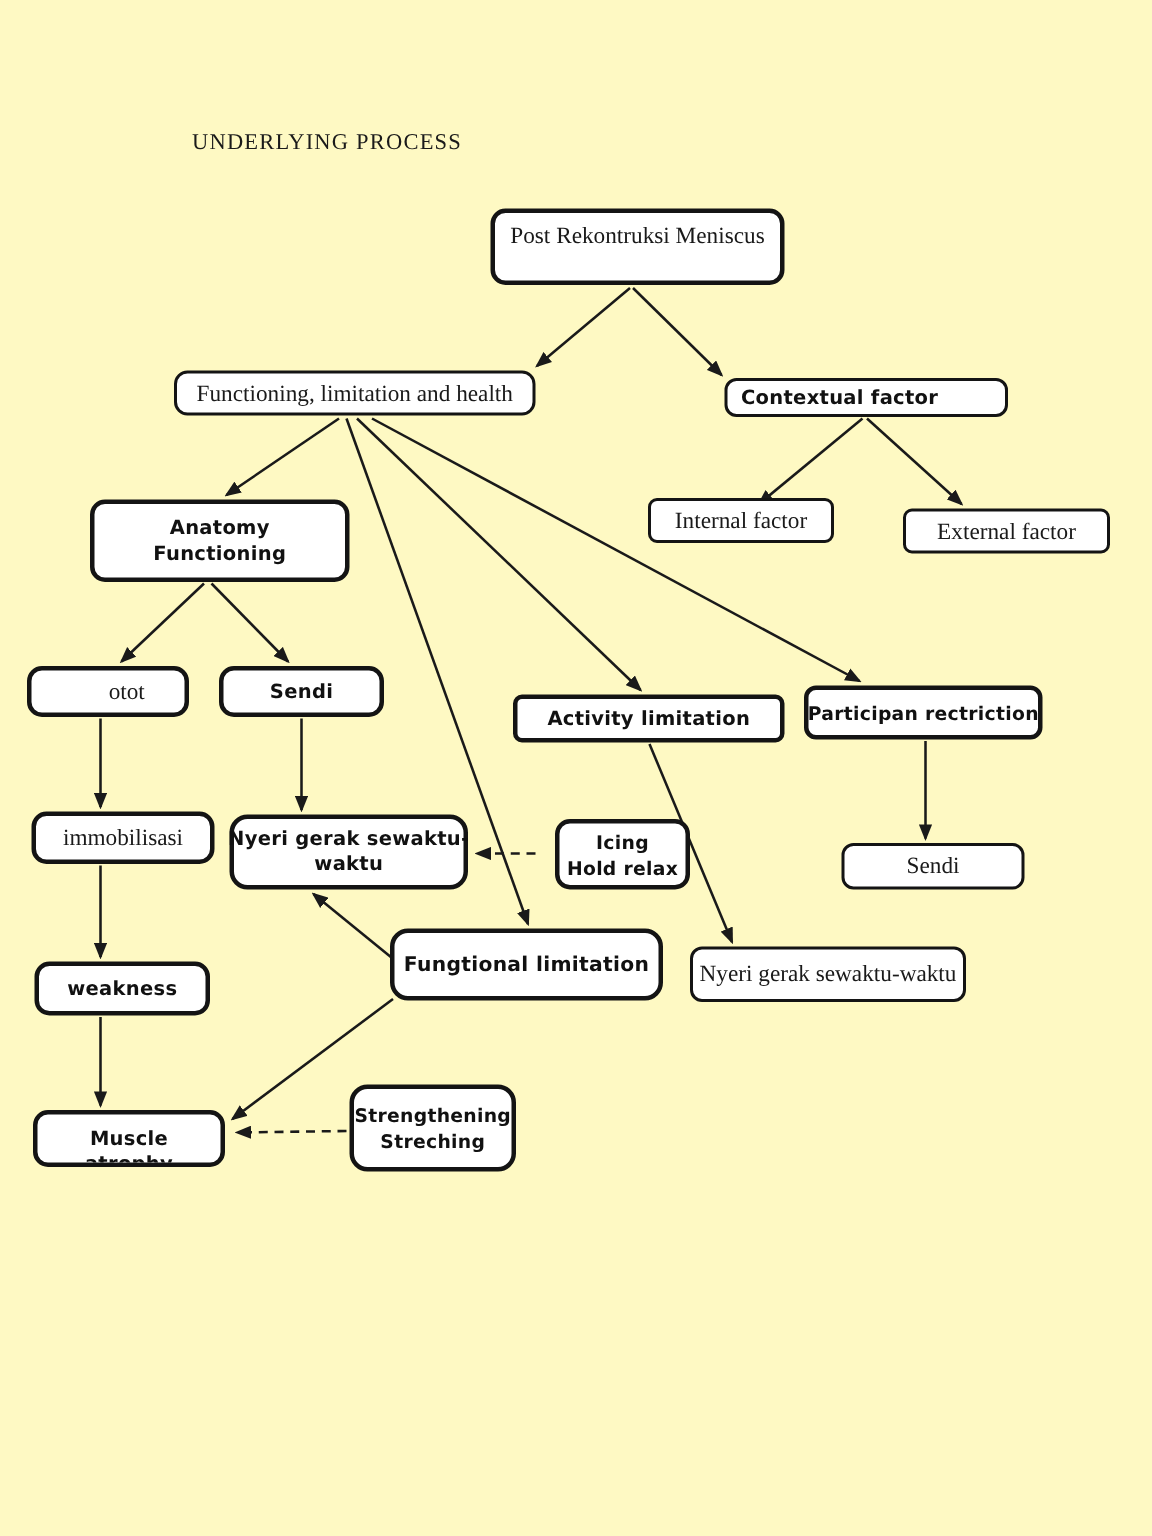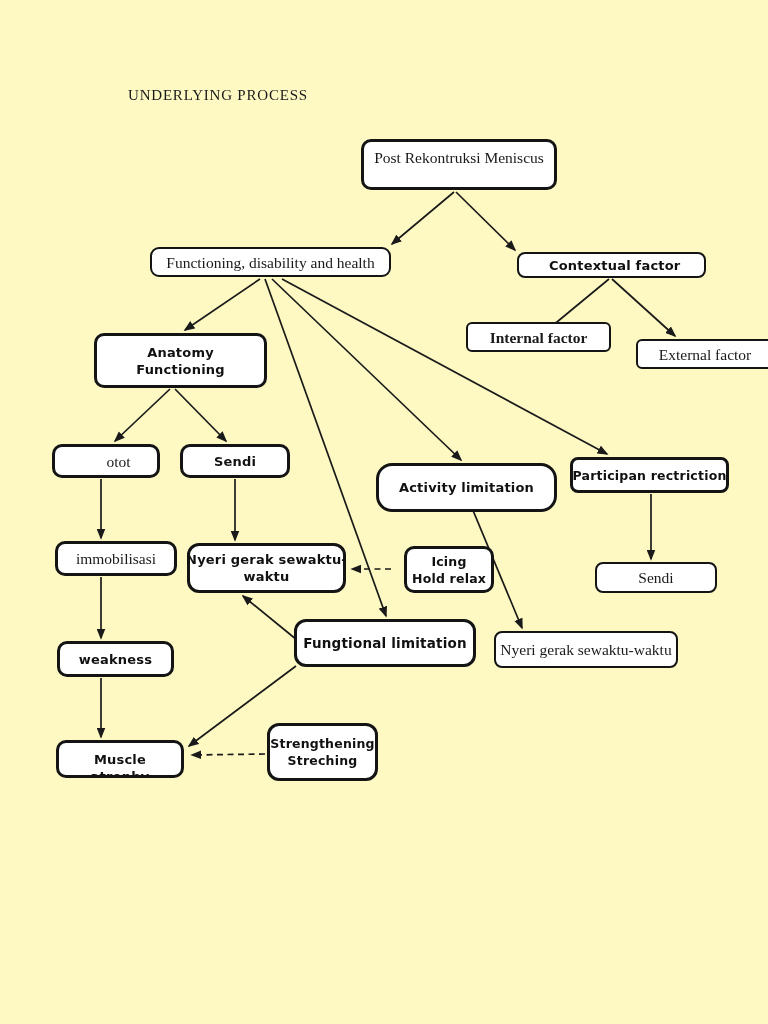--- a/index.html
+++ b/index.html
@@ -6,34 +6,34 @@
   body{
     width:768px;height:1024px;background:#ffffff;overflow:hidden;
     font-family:"Liberation Sans",sans-serif;color:#000;
   }
   #page{position:relative;width:768px;height:1024px;background:#fef9c3;}
   #page-title{
     position:absolute;left:128px;top:87px;margin:0;
     font-family:"Liberation Serif",serif;font-size:15px;font-weight:400;
     letter-spacing:0.8px;color:#1a1a1a;white-space:nowrap;
   }
-  #diagram{position:absolute;inset:0;margin-left:34px;}
+  #diagram{position:absolute;inset:0;}
   #edges{position:absolute;left:0;top:0;width:768px;height:1024px;display:block;}
   #edges line{stroke:#1a1a1a;stroke-width:1.7;}
   #edges line.dashed{stroke-dasharray:6 4.5;}
   .node{
     position:absolute;box-sizing:border-box;background:#ffffff;
     border:3px solid #141414;border-radius:10px;
     display:flex;flex-direction:column;justify-content:center;align-items:center;
     text-align:center;line-height:17px;
   }
   .node span{display:block;white-space:nowrap;}
   .node.serif{font-family:"Liberation Serif",serif;font-size:15.5px;color:#1a1a1a;}
   .node.sansb{font-family:"DejaVu Sans","Liberation Sans",sans-serif;font-weight:700;font-size:13px;letter-spacing:0.2px;color:#111;}
-  .node.left{align-items:flex-start;text-align:left;padding-left:30px;justify-content:center;}
+  .node.left{align-items:flex-start;text-align:left;padding-left:9px;justify-content:center;}
   .node.top{justify-content:flex-start;padding-top:7px;}
   .node.clipped{overflow:hidden;position:absolute;}
   .node .clip{position:absolute;left:0;right:0;top:25px;text-align:center;}
 </style>
 </head>
 <body>
 
 <div id="page">
   <h1 id="page-title">UNDERLYING PROCESS</h1>
   <div id="diagram">
@@ -62,42 +62,42 @@
         <line x1="263" y1="640" x2="209" y2="596" marker-end="url(#arrowhead)"></line>
         <line x1="262" y1="666" x2="155" y2="746" marker-end="url(#arrowhead)"></line>
         <line x1="357" y1="569" x2="318" y2="569" class="dashed" marker-end="url(#arrowhead)"></line>
         <line x1="231" y1="754" x2="158" y2="755" class="dashed" marker-end="url(#arrowhead)"></line>
       </svg>
 
   <div class="node serif top" style="left: 327px; top: 139px; width: 196px; height: 51px; border-width: 3px; border-radius: 10px;">
         <span>Post Rekontruksi Meniscus</span>
       </div>
       <div class="node serif" style="left: 116px; top: 247px; width: 241px; height: 30px; border-width: 2.5px; border-radius: 9px;">
-        <span>Functioning, disability and health</span>
+        <span>Functioning, limitation and health</span>
       </div>
       <div class="node sansb left" style="left: 483px; top: 252px; width: 189px; height: 26px; border-width: 2.5px; border-radius: 8px;">
         <span>Contextual factor</span>
       </div>
-      <div class="node serif" style="left: 432px; top: 322px; width: 145px; height: 30px; border-width: 2px; border-radius: 6px; font-weight: bold;">
+      <div class="node serif" style="left: 432px; top: 332px; width: 124px; height: 30px; border-width: 2px; border-radius: 6px;">
         <span>Internal factor</span>
       </div>
       <div class="node serif" style="left: 602px; top: 339px; width: 138px; height: 30px; border-width: 2px; border-radius: 6px;">
         <span>External factor</span>
       </div>
       <div class="node sansb" style="left: 60px; top: 333px; width: 173px; height: 55px; border-width: 3px; border-radius: 10px;">
         <span>Anatomy</span>
         <span>Functioning</span>
       </div>
       <div class="node serif" style="left: 18px; top: 444px; width: 108px; height: 34px; border-width: 3px; border-radius: 10px; padding-left: 25px;">
         <span>otot</span>
       </div>
       <div class="node sansb" style="left: 146px; top: 444px; width: 110px; height: 34px; border-width: 3px; border-radius: 10px;">
         <span>Sendi</span>
       </div>
-      <div class="node sansb" style="left: 342px; top: 463px; width: 181px; height: 49px; border-width: 3px; border-radius: 16px;">
+      <div class="node sansb" style="left: 342px; top: 463px; width: 181px; height: 32px; border-width: 3px; border-radius: 6px;">
         <span>Activity limitation</span>
       </div>
       <div class="node sansb" style="left: 536px; top: 457px; width: 159px; height: 36px; border-width: 3px; border-radius: 8px; font-size: 12.5px;">
         <span>Participan rectriction</span>
       </div>
       <div class="node serif" style="left: 21px; top: 541px; width: 122px; height: 35px; border-width: 3px; border-radius: 10px;">
         <span>immobilisasi</span>
       </div>
       <div class="node sansb" style="left: 153px; top: 543px; width: 159px; height: 50px; border-width: 3px; border-radius: 12px;">
         <span>Nyeri gerak sewaktu-</span>

